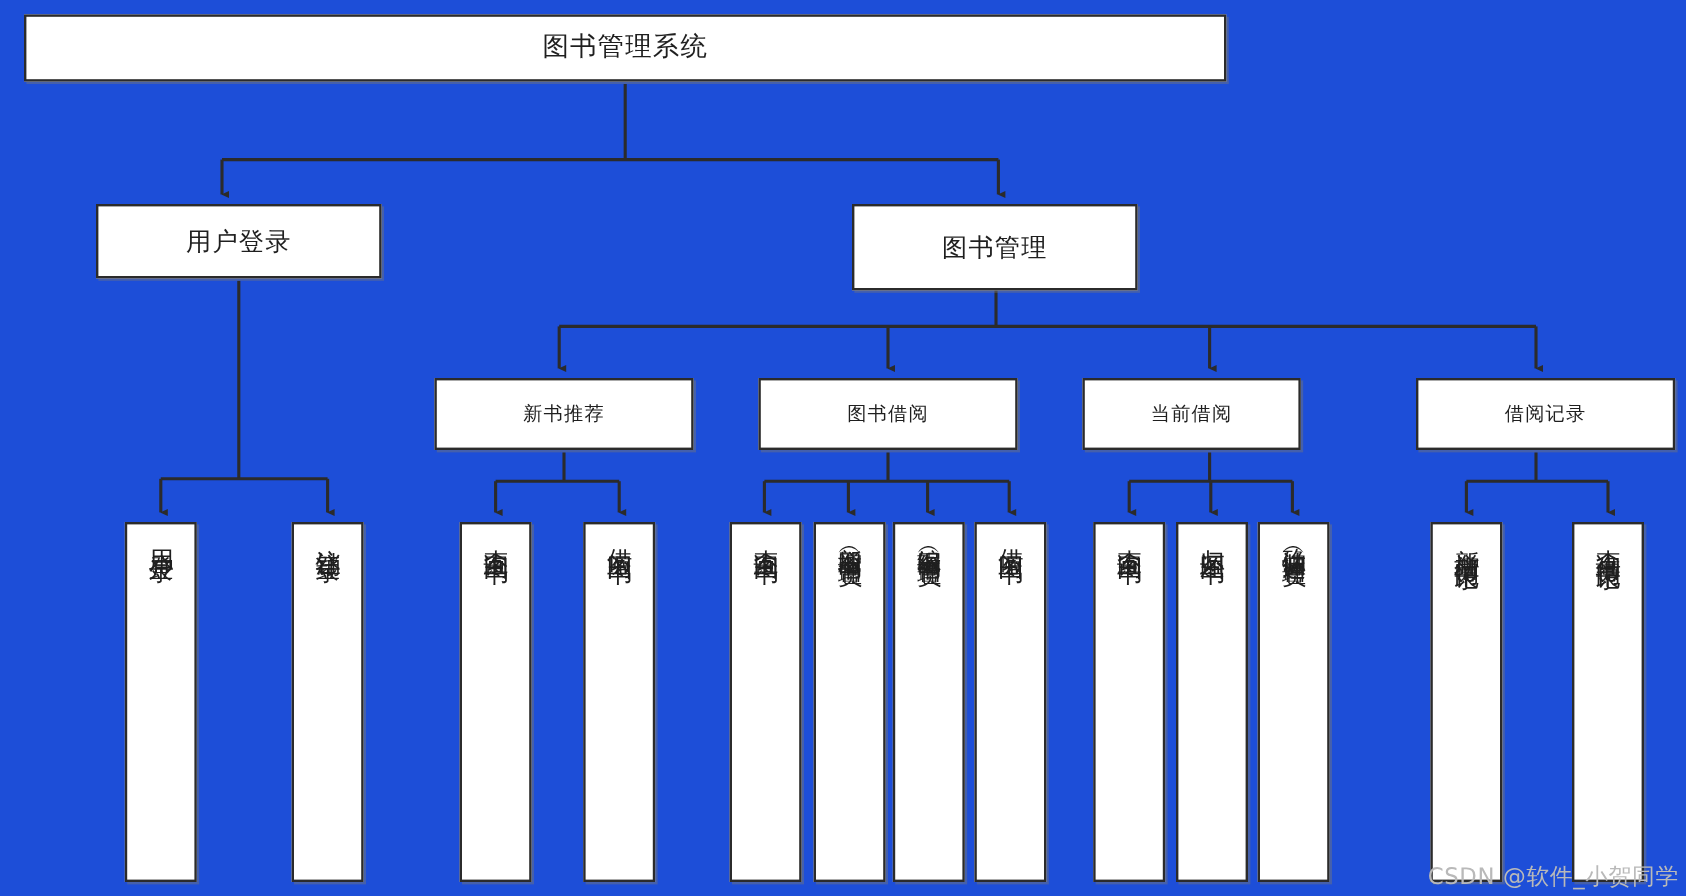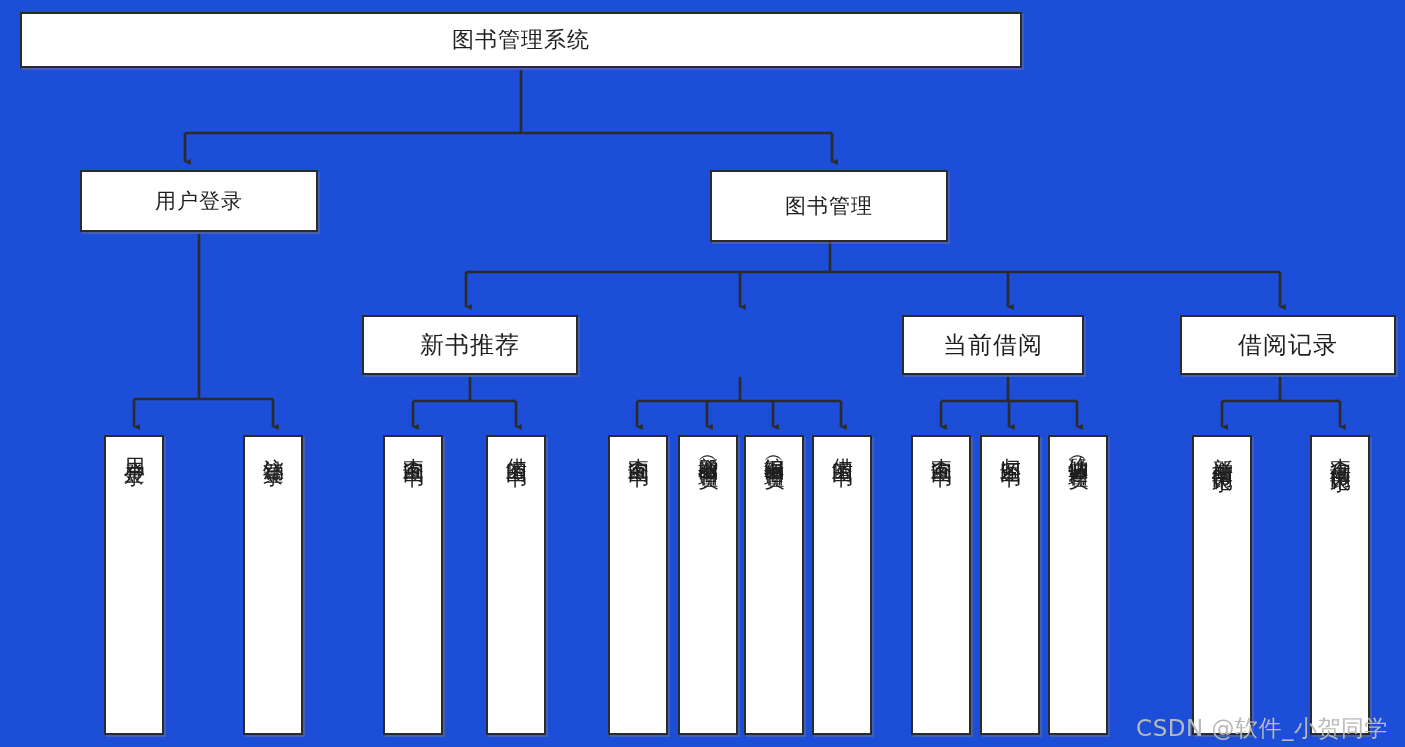--- a/index.html
+++ b/index.html
@@ -36,21 +36,21 @@
   .node .label{
     font-size:21px;
     line-height:1.25;
     letter-spacing:1px;
     color:#1f1f1f;
     text-align:center;
     white-space:nowrap;
   }
   .node.root .label{font-size:22px;}
   .node.lvl2 .label{font-size:21px;}
-  .node.lvl3 .label{font-size:24px;}
+  .node.lvl3 .label{font-size:16px;}
 
   
   .node.leaf{
     align-items:flex-start;
     justify-content:center;
     padding-top:4px;
   }
   .node.leaf .label{
     writing-mode:vertical-rl;
     text-orientation:upright;
@@ -59,23 +59,23 @@
     letter-spacing:3px;
     white-space:nowrap;
     text-align:start;
   }
   
   .node.leaf.tall .label{font-size:20px;letter-spacing:2px;}
 
   
   #watermark{
     position:absolute;
-    right:17px;
+    right:6px;
     bottom:3px;
-    font-size:23px;
+    font-size:19px;
     color:#b9b9b9;
     letter-spacing:.5px;
     white-space:nowrap;
     user-select:none;
   }
 </style>
 </head>
 <body>
 
 <div id="canvas">
@@ -140,20 +140,23 @@
   </div>
 
   <div class="node lvl2" style="left:710px; top:170px; width:238px; height:72px;">
     <span class="label">图书管理</span>
   </div>
 
   <div class="node lvl3" style="left:362px; top:315px; width:216px; height:60px;">
     <span class="label">新书推荐</span>
   </div>
 
+  <div class="node lvl3" style="left:632px; top:315px; width:216px; height:60px;">
+    <span class="label">图书借阅</span>
+  </div>
 
   <div class="node lvl3" style="left:902px; top:315px; width:182px; height:60px;">
     <span class="label">当前借阅</span>
   </div>
 
   <div class="node lvl3" style="left:1180px; top:315px; width:216px; height:60px;">
     <span class="label">借阅记录</span>
   </div>
 
   <div class="node leaf" style="left:104px; top:435px; width:60px; height:300px;">

